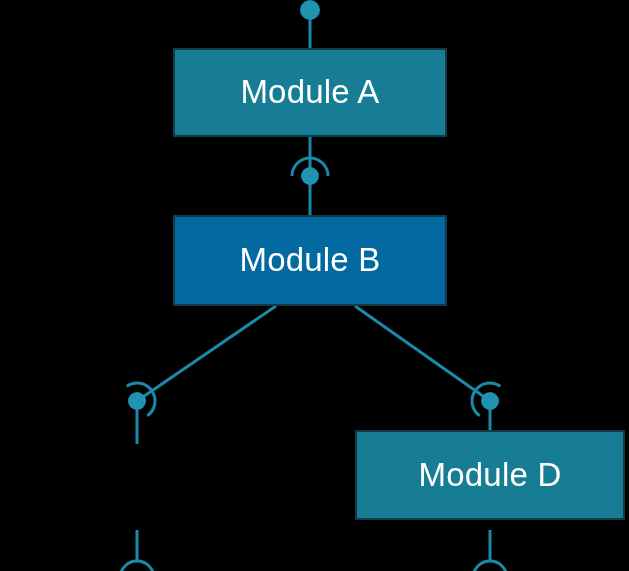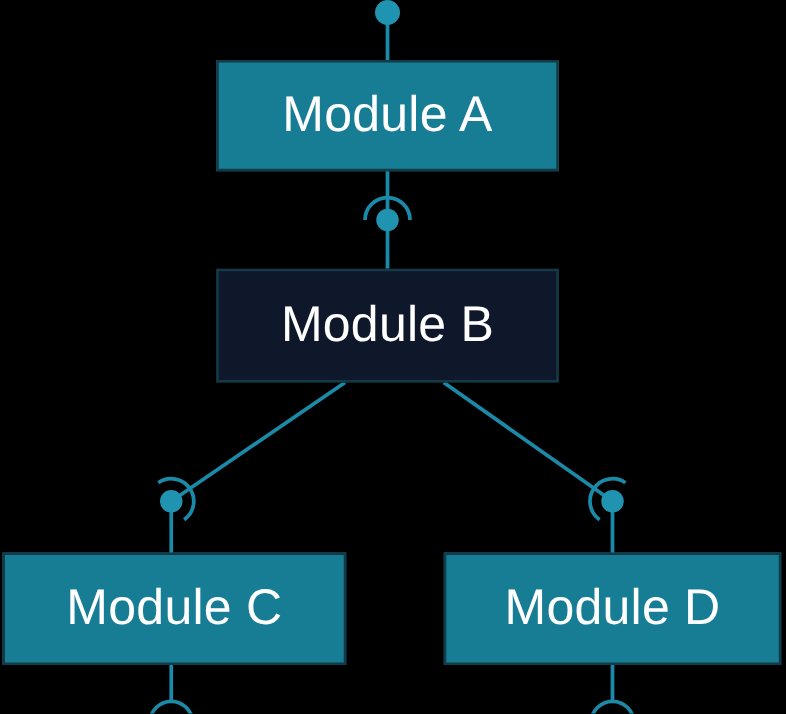--- a/index.html
+++ b/index.html
@@ -26,21 +26,21 @@
     height: 571px;
   }
   .node-box {
     position: absolute;
     box-sizing: border-box;
     display: flex;
     align-items: center;
     justify-content: center;
     flex-direction: column;
     color: #ffffff;
-    font-size: 40px;
+    font-size: 33px;
     line-height: 1.18;
     letter-spacing: 0.2px;
     text-align: center;
     border: 2px solid #123b47;
     user-select: none;
   }
   .node-label {
     display: block;
     white-space: nowrap;
   }
@@ -87,25 +87,22 @@
 
     <path d="M 120 578 A 17 17 0 0 1 154 578" fill="none" stroke="#1b8aa8" stroke-width="3"></path>
 
     <path d="M 473 578 A 17 17 0 0 1 507 578" fill="none" stroke="#1b8aa8" stroke-width="3"></path>
   </svg>
 
   <div class="node-box" style="left:173px; top:48px; width:274px; height:89px; background:#177d95;">
     <span class="node-label">Module A</span>
   </div>
 
-  <div class="node-box" style="left:173px; top:215px; width:274px; height:91px; background:#0f172a;">
+  <div class="node-box" style="left:173px; top:215px; width:274px; height:91px; background:#0369a1;">
     <span class="node-label">Module B</span>
   </div>
 
-  <div class="node-box" style="left:2px; top:442px; width:275px; height:90px; background:#177d95;">
-    <span class="node-label">Module C</span>
-  </div>
 
-  <div class="node-box" style="left:355px; top:442px; width:270px; height:90px; background:#177d95;">
+  <div class="node-box" style="left:355px; top:430px; width:270px; height:90px; background:#177d95;">
     <span class="node-label">Module D</span>
   </div>
 
 </div>
 
 </body></html>

